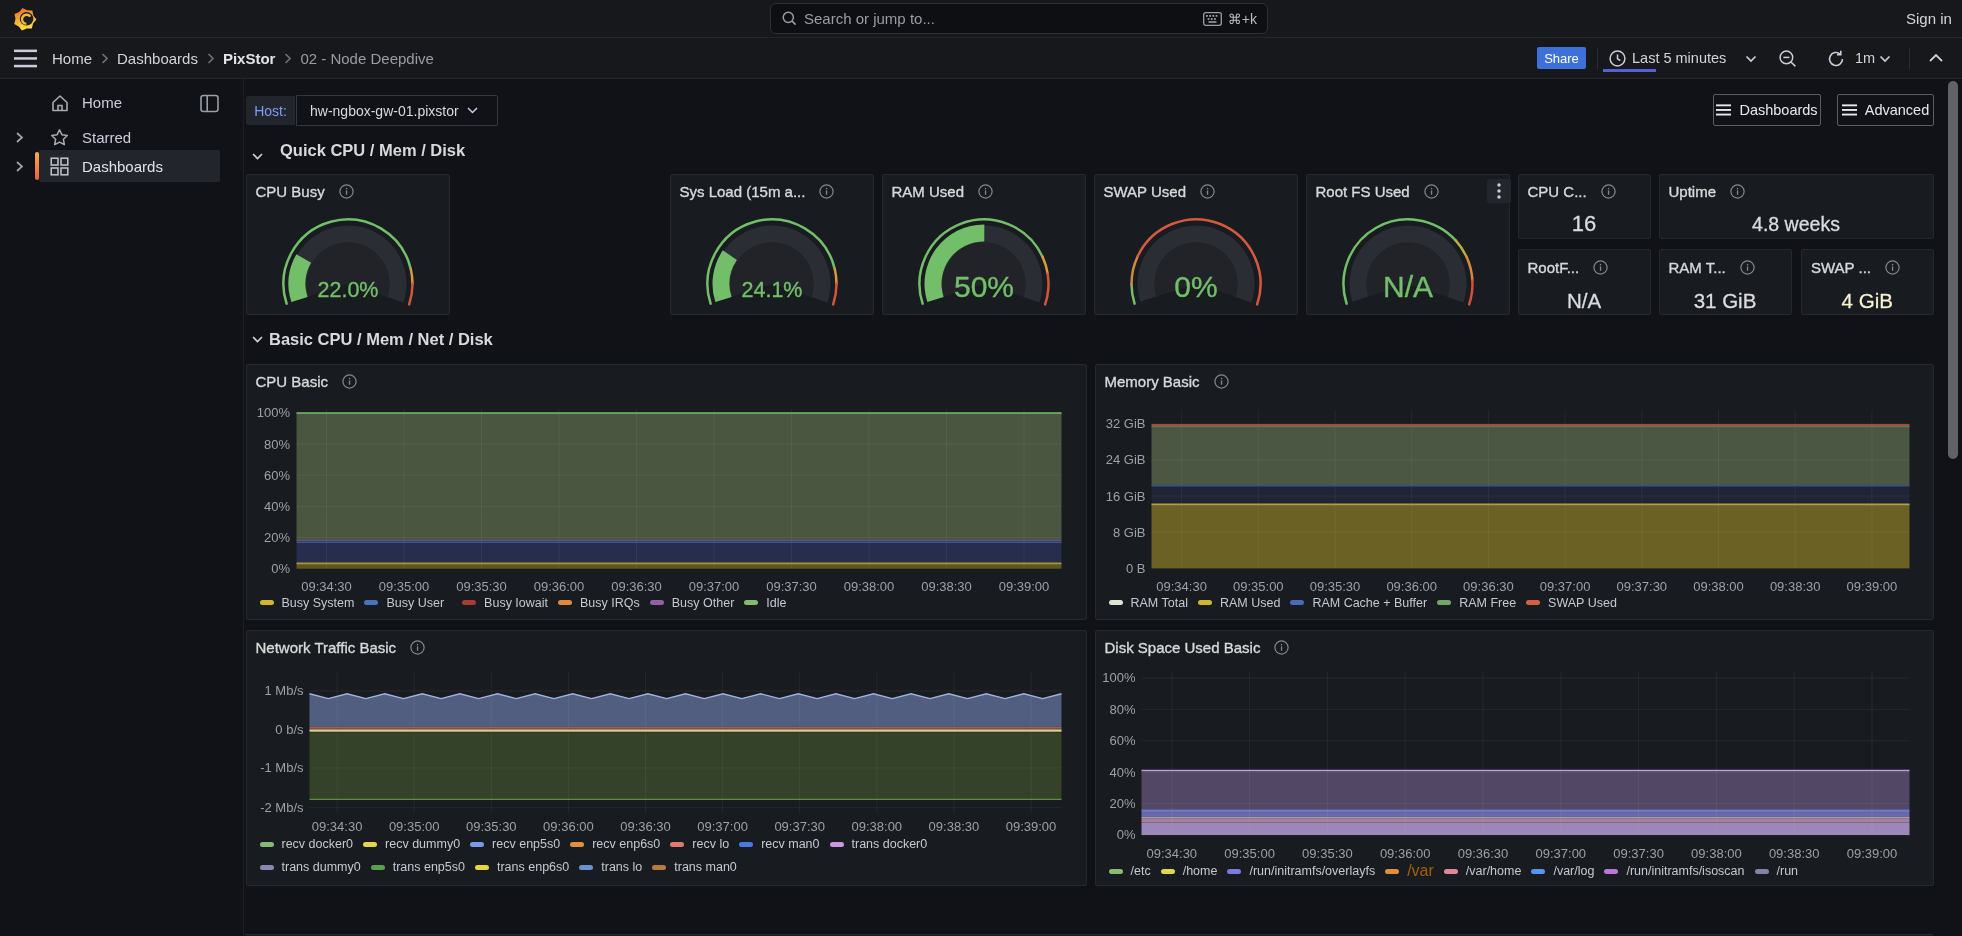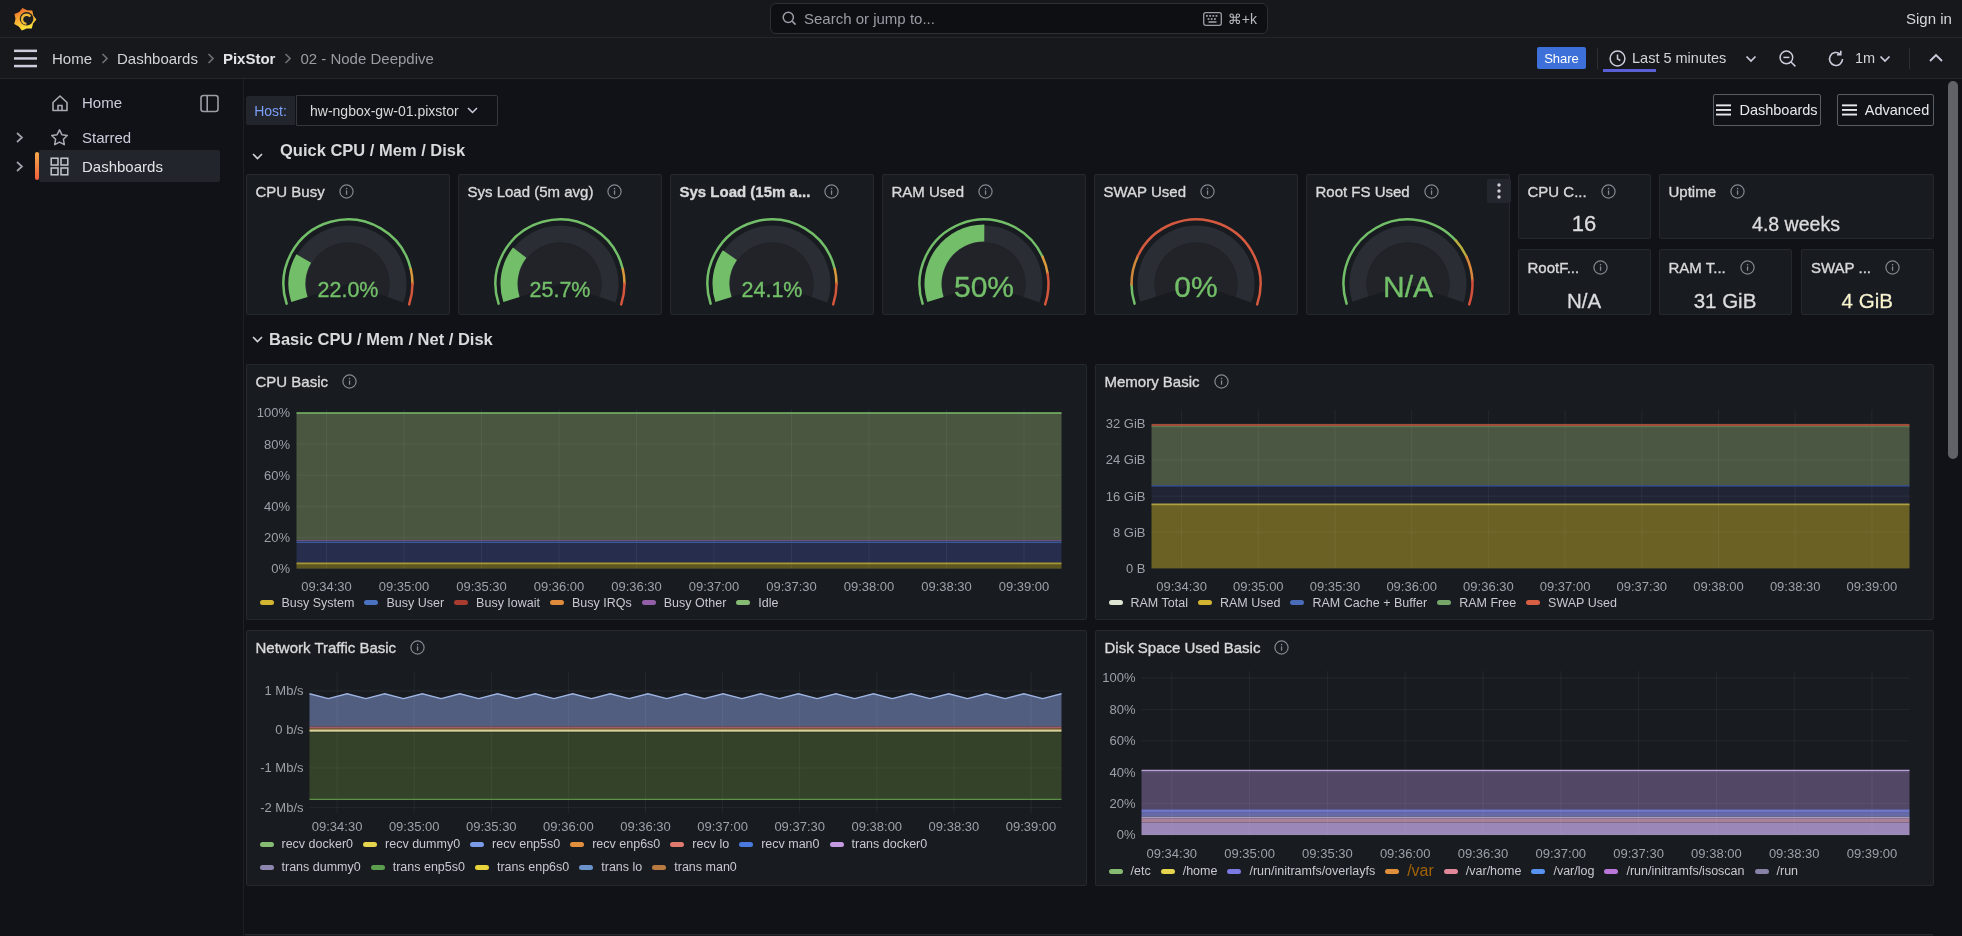--- a/index.html
+++ b/index.html
@@ -163,42 +163,23 @@
       <svg width="202" height="139" viewBox="0 0 202 139" style="position:absolute;left:0;top:0">
         <path d="M 39.59 128.62 A 64.50 64.50 0 1 1 163.77 94.07" fill="none" stroke="#73bf69" stroke-width="2.5" stroke-linecap="round"></path>
         <path d="M 163.77 94.07 A 64.50 64.50 0 0 1 165.50 108.79" fill="none" stroke="#d89a3c" stroke-width="2.5" stroke-linecap="round"></path>
         <path d="M 165.50 108.79 A 64.50 64.50 0 0 1 162.17 129.37" fill="none" stroke="#d4563c" stroke-width="2.5" stroke-linecap="round"></path>
         <path d="M 101 108.89999999999998 L 61.49 121.59 A 41.5 41.5 0 1 1 140.36 122.07 Z" fill="#212329"></path>
         <path d="M 45.30 126.78 A 58.50 58.50 0 1 1 156.48 127.46 L 140.36 122.07 A 41.50 41.50 0 1 0 61.49 121.59 Z" fill="#2a2d33"></path>
         <path d="M 44.35 127.09 A 59.50 59.50 0 0 1 49.36 79.34 L 64.11 87.79 A 42.50 42.50 0 0 0 60.53 121.89 Z" fill="#73bf69"></path>
         <text x="101" y="122.39999999999998" text-anchor="middle" font-family="Liberation Sans, sans-serif" font-size="21.5" fill="#73bf69" stroke="#73bf69" stroke-width="0.35">22.0%</text>
       </svg>
     </div>
-    <div style="position:absolute;left:457.5px;top:173.5px;width:204px;height:141px;background:#181b1f;border:1px solid #25282e;border-radius:2px;box-sizing:border-box">
-      <div style="position:absolute;left:9px;top:7px;display:flex;align-items:center;gap:14px;height:20px">
-        <span style="font-size:15px;font-weight:500;color:#d8d9da;white-space:nowrap;-webkit-text-stroke:0.35px #d8d9da">Sys Load (5m avg)</span>
-        <svg width="15" height="15" viewBox="0 0 15 15" style="flex:none">
-          <circle cx="7.5" cy="7.5" r="6.6" fill="none" stroke="#858890" stroke-width="1.2"></circle>
-          <rect x="6.9" y="6.4" width="1.3" height="4.3" fill="#858890"></rect>
-          <rect x="6.9" y="3.9" width="1.3" height="1.4" fill="#858890"></rect>
-        </svg>
-      </div>
-      <svg width="202" height="139" viewBox="0 0 202 139" style="position:absolute;left:0;top:0">
-        <path d="M 39.59 128.62 A 64.50 64.50 0 1 1 163.77 94.07" fill="none" stroke="#73bf69" stroke-width="2.5" stroke-linecap="round"></path>
-        <path d="M 163.77 94.07 A 64.50 64.50 0 0 1 165.50 108.79" fill="none" stroke="#d89a3c" stroke-width="2.5" stroke-linecap="round"></path>
-        <path d="M 165.50 108.79 A 64.50 64.50 0 0 1 162.17 129.37" fill="none" stroke="#d4563c" stroke-width="2.5" stroke-linecap="round"></path>
-        <path d="M 101 108.89999999999998 L 61.49 121.59 A 41.5 41.5 0 1 1 140.36 122.07 Z" fill="#212329"></path>
-        <path d="M 45.30 126.78 A 58.50 58.50 0 1 1 156.48 127.46 L 140.36 122.07 A 41.50 41.50 0 1 0 61.49 121.59 Z" fill="#2a2d33"></path>
-        <path d="M 44.35 127.09 A 59.50 59.50 0 0 1 53.98 72.44 L 67.41 82.86 A 42.50 42.50 0 0 0 60.53 121.89 Z" fill="#73bf69"></path>
-        <text x="101" y="122.39999999999998" text-anchor="middle" font-family="Liberation Sans, sans-serif" font-size="21.5" fill="#73bf69" stroke="#73bf69" stroke-width="0.35">25.7%</text>
-      </svg>
-    </div>
     <div style="position:absolute;left:669.5px;top:173.5px;width:204px;height:141px;background:#181b1f;border:1px solid #25282e;border-radius:2px;box-sizing:border-box">
       <div style="position:absolute;left:9px;top:7px;display:flex;align-items:center;gap:14px;height:20px">
-        <span style="font-size:15px;font-weight:700;color:#d8d9da;white-space:nowrap;-webkit-text-stroke:0.35px #d8d9da">Sys Load (15m a...</span>
+        <span style="font-size:15px;font-weight:400;color:#d8d9da;white-space:nowrap;-webkit-text-stroke:0.35px #d8d9da">Sys Load (15m a...</span>
         <svg width="15" height="15" viewBox="0 0 15 15" style="flex:none">
           <circle cx="7.5" cy="7.5" r="6.6" fill="none" stroke="#858890" stroke-width="1.2"></circle>
           <rect x="6.9" y="6.4" width="1.3" height="4.3" fill="#858890"></rect>
           <rect x="6.9" y="3.9" width="1.3" height="1.4" fill="#858890"></rect>
         </svg>
       </div>
       <svg width="202" height="139" viewBox="0 0 202 139" style="position:absolute;left:0;top:0">
         <path d="M 39.59 128.62 A 64.50 64.50 0 1 1 163.77 94.07" fill="none" stroke="#73bf69" stroke-width="2.5" stroke-linecap="round"></path>
         <path d="M 163.77 94.07 A 64.50 64.50 0 0 1 165.50 108.79" fill="none" stroke="#d89a3c" stroke-width="2.5" stroke-linecap="round"></path>
         <path d="M 165.50 108.79 A 64.50 64.50 0 0 1 162.17 129.37" fill="none" stroke="#d4563c" stroke-width="2.5" stroke-linecap="round"></path>
@@ -390,21 +371,21 @@
         <text x="544.5" y="225.5" text-anchor="middle" font-size="13" fill="#9da0a8">09:37:30</text>
         <text x="622.0" y="225.5" text-anchor="middle" font-size="13" fill="#9da0a8">09:38:00</text>
         <text x="699.5" y="225.5" text-anchor="middle" font-size="13" fill="#9da0a8">09:38:30</text>
         <text x="777.0" y="225.5" text-anchor="middle" font-size="13" fill="#9da0a8">09:39:00</text>
       </svg>
       <div style="position:absolute;left:13px;top:231px;display:flex;flex-wrap:nowrap">
         <span style="display:inline-flex;align-items:center;margin-right:10px;white-space:nowrap">
           <span style="width:14px;height:5px;border-radius:2.5px;background:#d2b531;margin-right:8px"></span>
           <span style="font-size:12.5px;color:#c7c8d1">Busy System</span>
         </span>
-        <span style="display:inline-flex;align-items:center;margin-right:10px;white-space:nowrap">
+        <span style="display:inline-flex;align-items:center;margin-right:18px;white-space:nowrap">
           <span style="width:14px;height:5px;border-radius:2.5px;background:#4a72c0;margin-right:8px"></span>
           <span style="font-size:12.5px;color:#c7c8d1">Busy User</span>
         </span>
         <span style="display:inline-flex;align-items:center;margin-right:10px;white-space:nowrap">
           <span style="width:14px;height:5px;border-radius:2.5px;background:#a83c30;margin-right:8px"></span>
           <span style="font-size:12.5px;color:#c7c8d1">Busy Iowait</span>
         </span>
         <span style="display:inline-flex;align-items:center;margin-right:10px;white-space:nowrap">
           <span style="width:14px;height:5px;border-radius:2.5px;background:#e08a3c;margin-right:8px"></span>
           <span style="font-size:12.5px;color:#c7c8d1">Busy IRQs</span>

